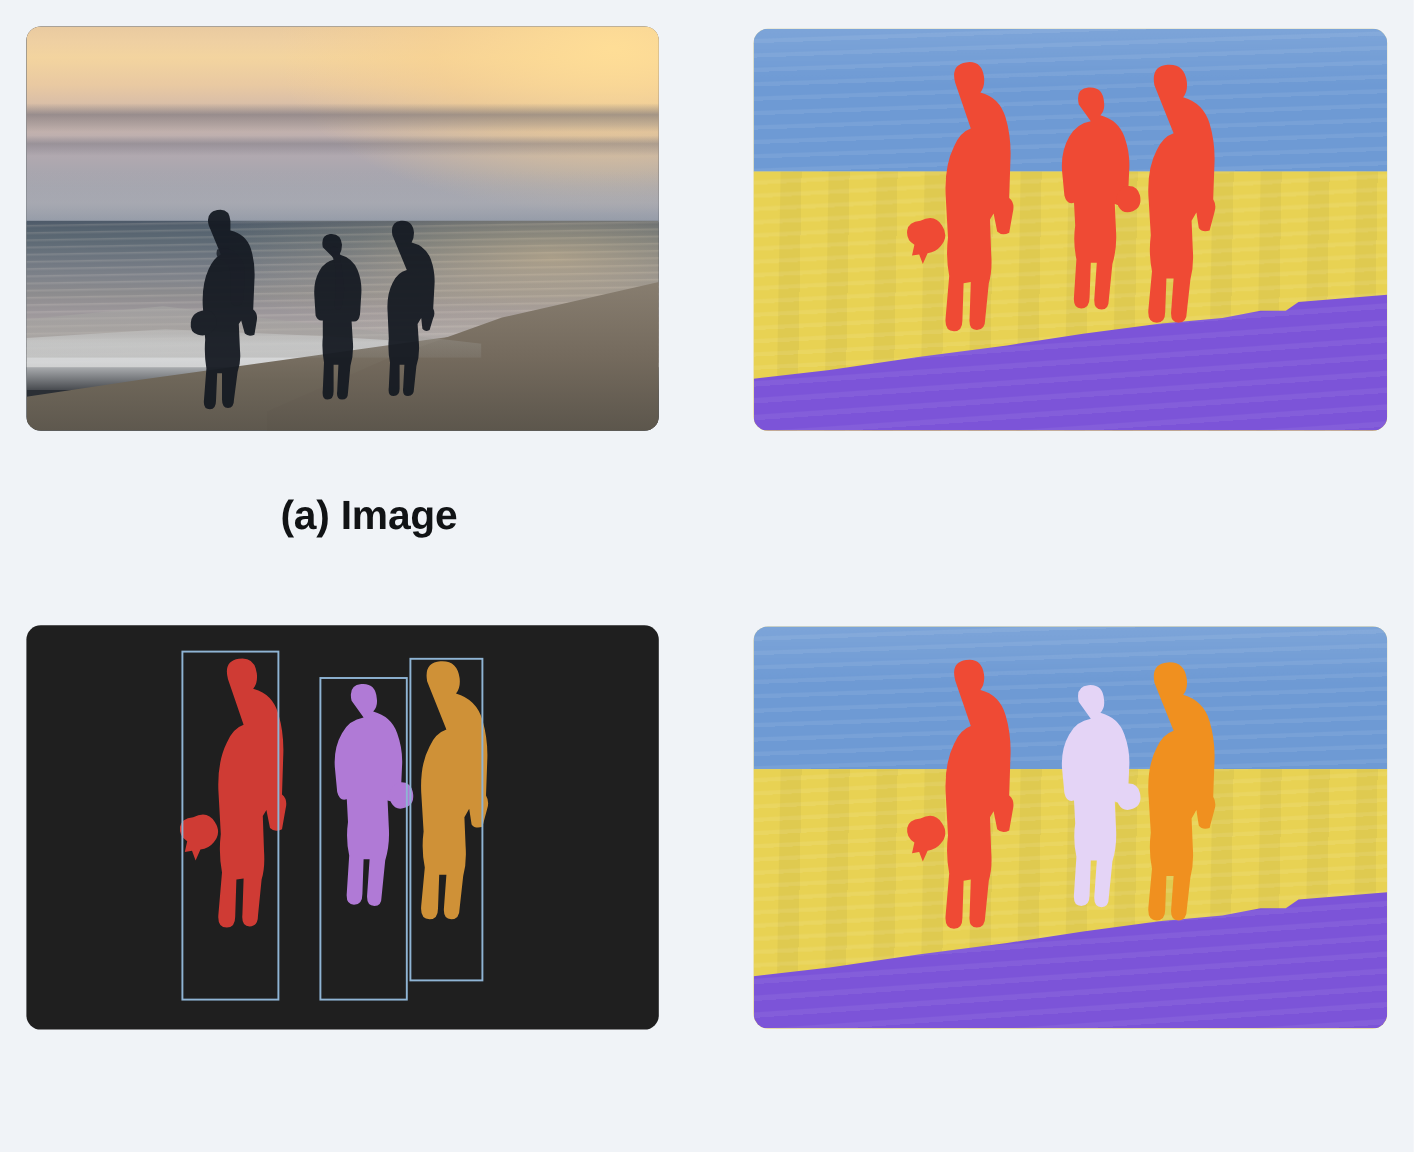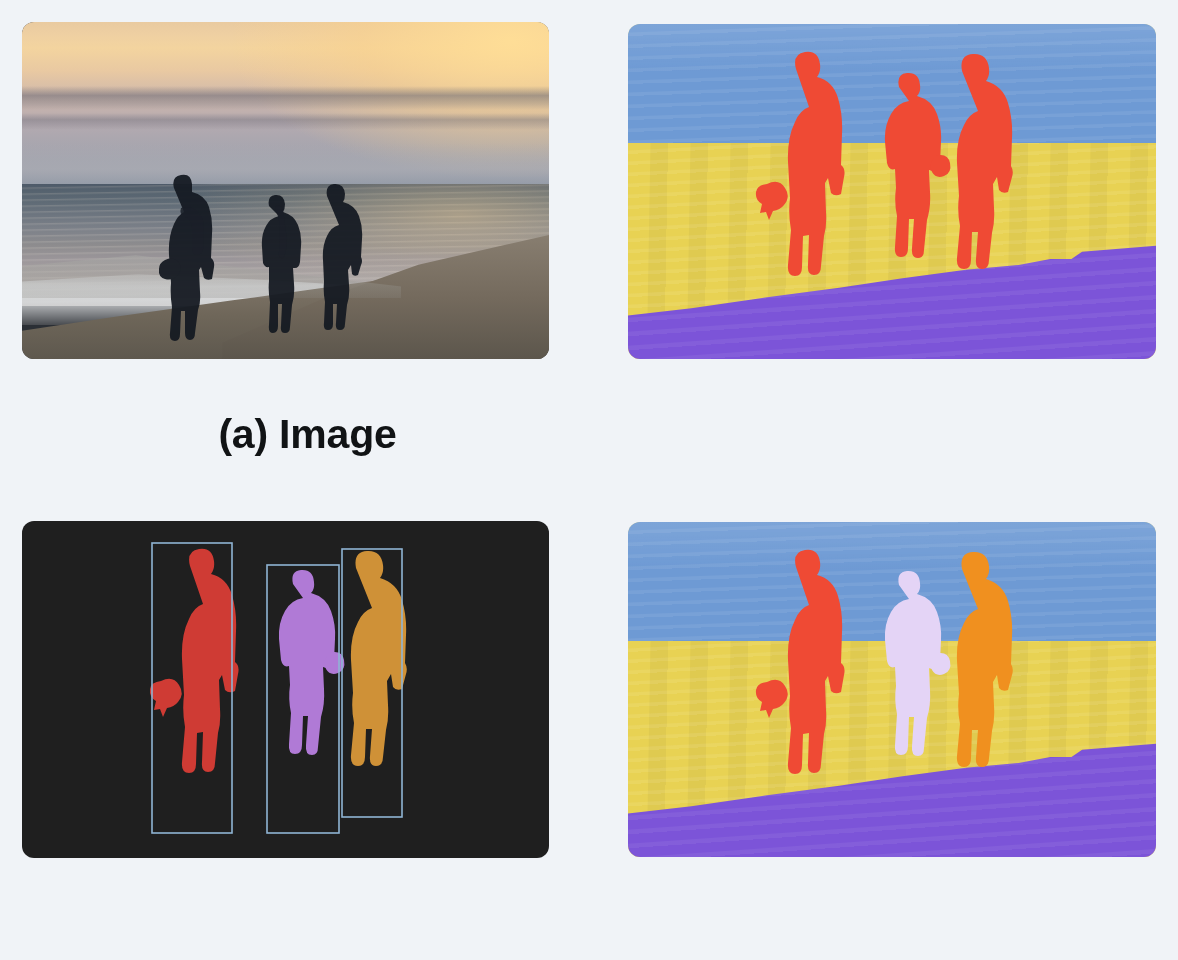--- a/index.html
+++ b/index.html
@@ -27,21 +27,21 @@
     overflow: hidden;
     border-radius: 12px;
     width: 100%;
     height: 100%;
   }
   .panel-caption {
     position: absolute;
     left: 0;
     width: 100%;
     text-align: center;
-    font-size: 41px;
+    font-size: 34px;
     font-weight: 700;
     color: #111315;
     letter-spacing: -0.2px;
     white-space: nowrap;
   }
 
   
   #panel-a { left: 22px;  top: 22px;  width: 527px; height: 337px; }
   #panel-b { left: 628px; top: 24px;  width: 528px; height: 335px; }
   #panel-c { left: 22px;  top: 521px; width: 527px; height: 337px; }

